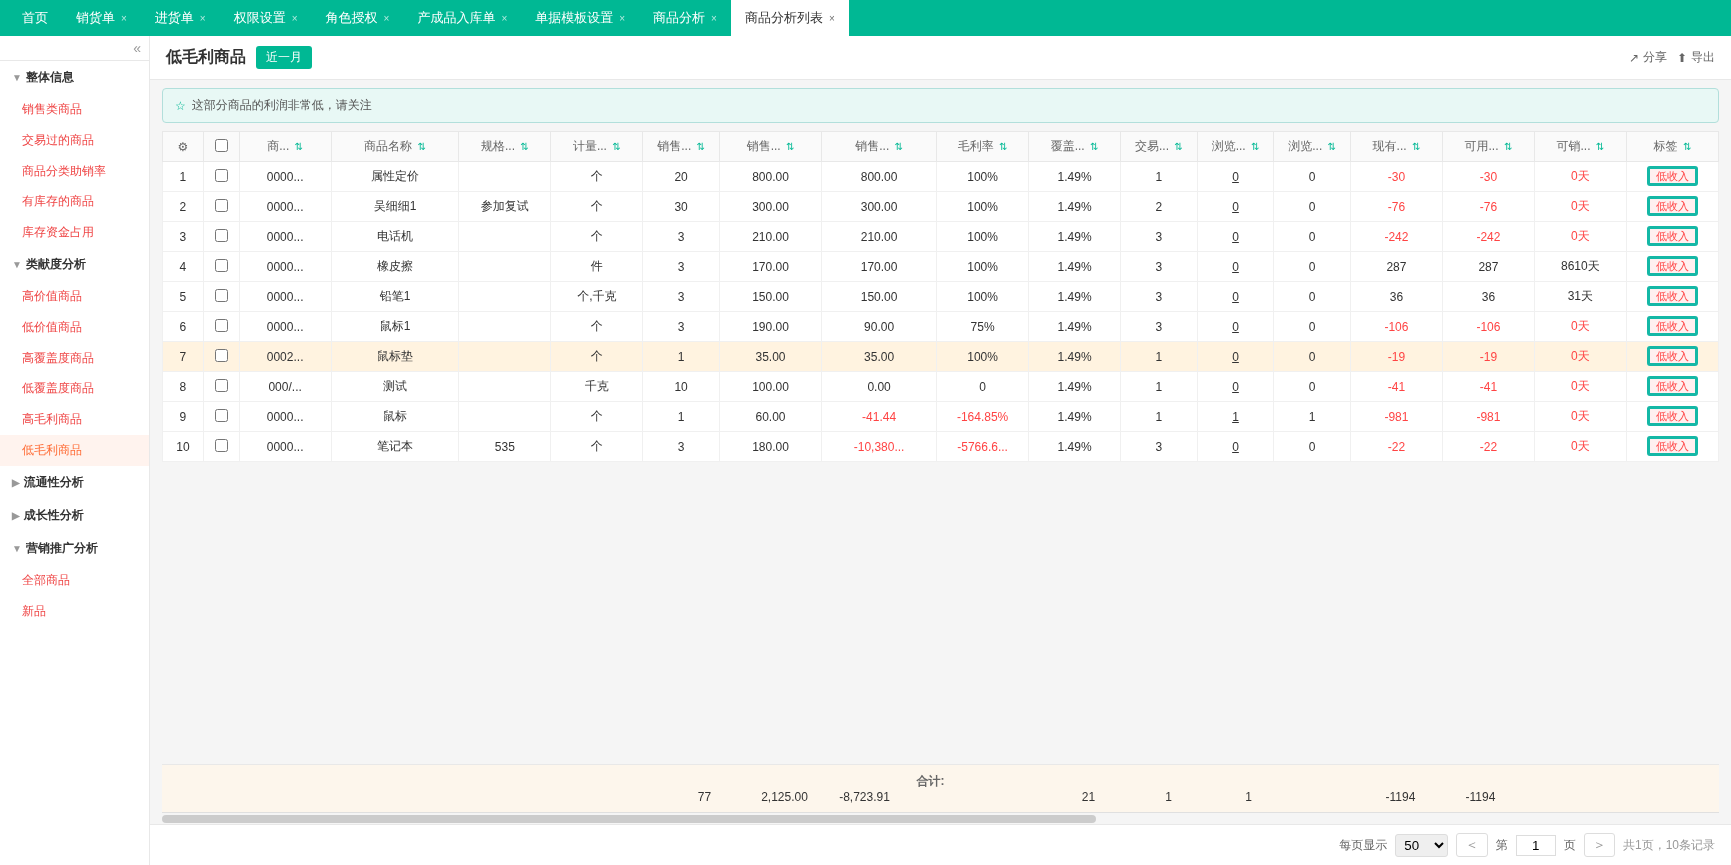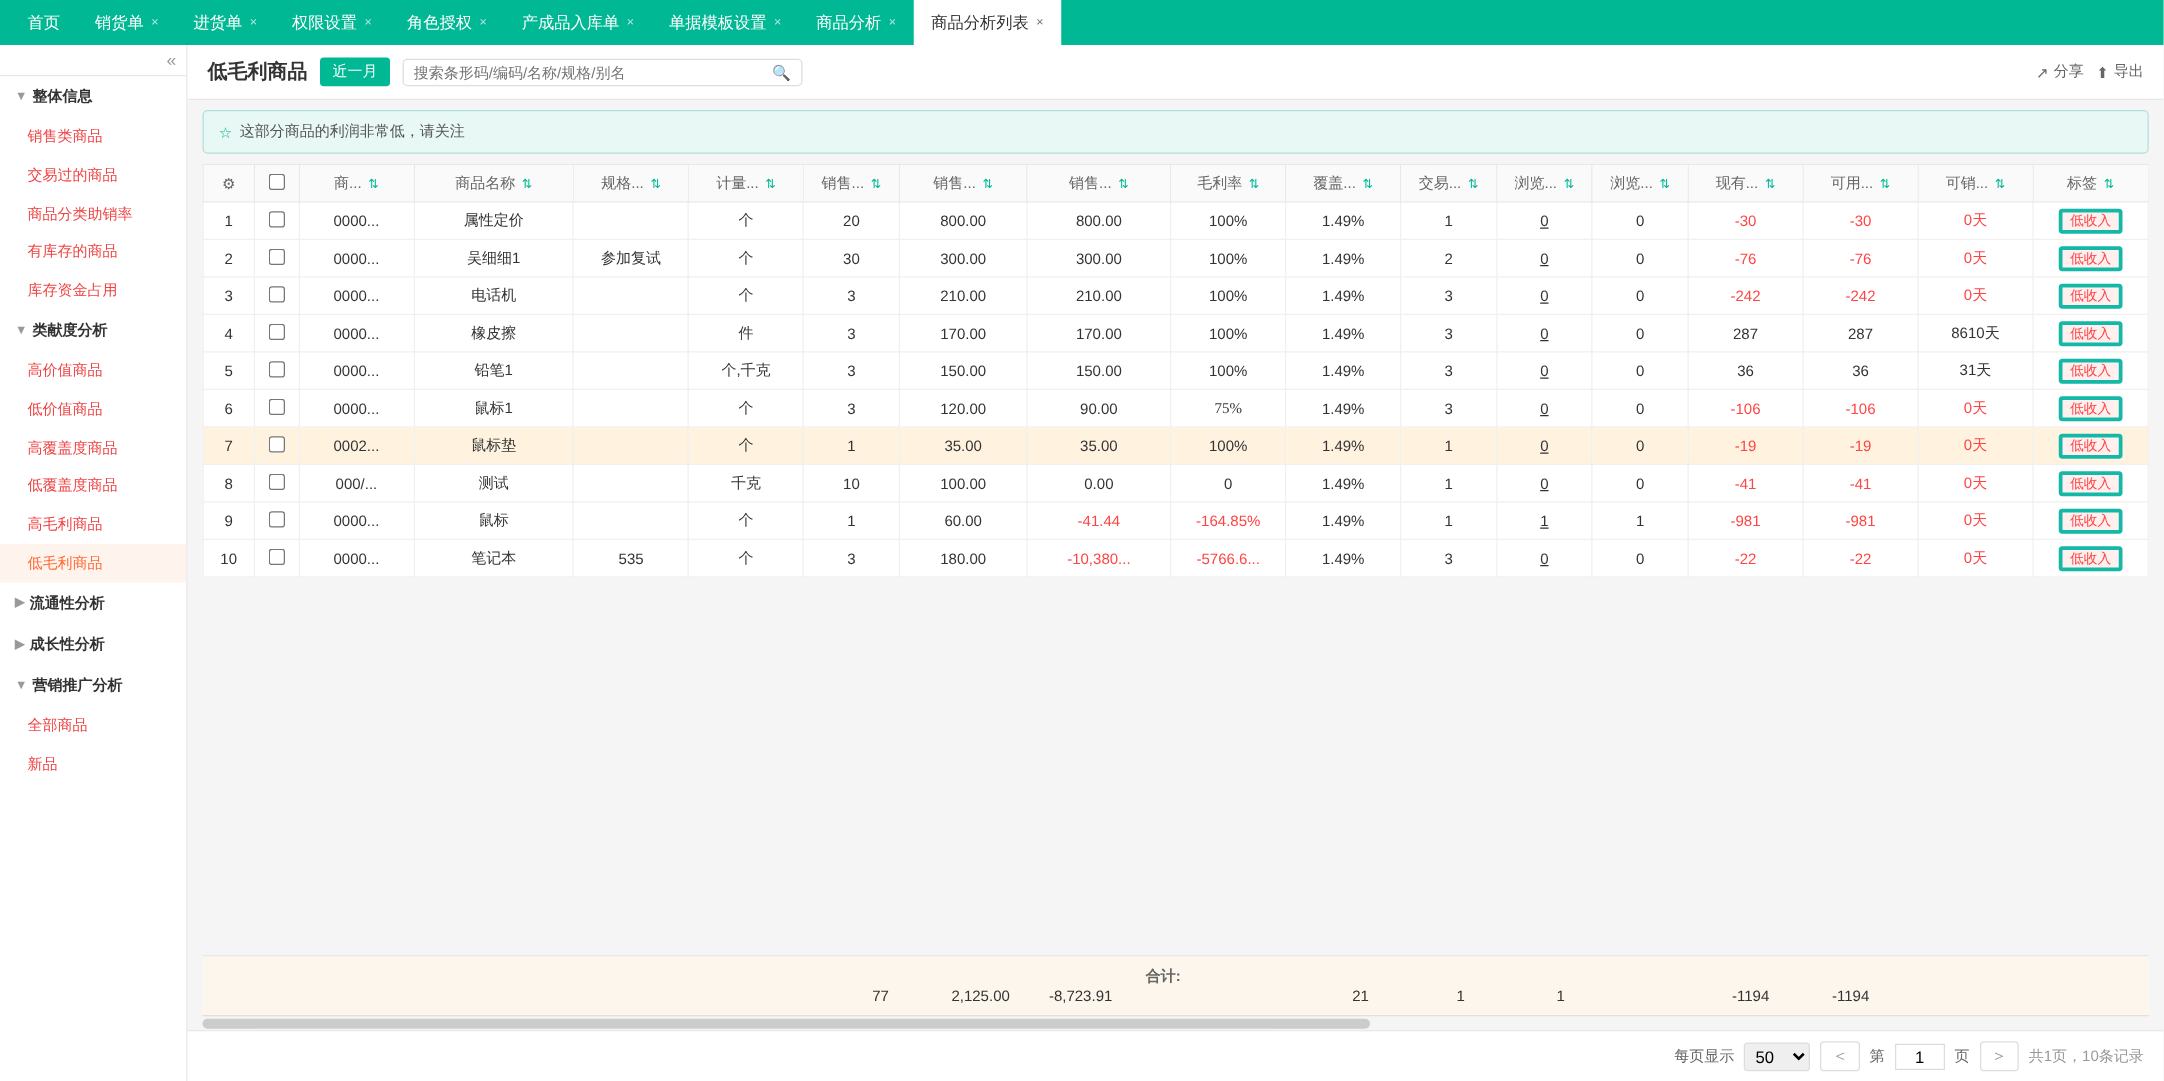--- a/index.html
+++ b/index.html
@@ -137,24 +137,20 @@
       <div class="sidebar-item">全部商品</div>
       <div class="sidebar-item">新品</div>
     </div>
   </div>
 
   <div class="content">
 
     <div class="content-header">
       <span class="page-title">低毛利商品</span>
       <button class="date-filter-btn">近一月</button>
-      <div class="search-box">
-        <input type="text" style="width: 220px;" placeholder="搜索条形码/编码/名称/规格/别名">
-        <span class="search-icon">🔍</span>
-      </div>
       <div class="header-actions">
         <button class="action-btn">
           <span>↗</span>
           <span>分享</span>
         </button>
         <button class="action-btn">
           <span>⬆</span>
           <span>导出</span>
         </button>
       </div>
@@ -291,23 +287,23 @@
     <td><span class="tag-badge-low">低收入</span></td>
   </tr>
             <tr>
     <td>6</td>
     <td><input type="checkbox" style=""></td>
     <td>0000...</td>
     <td>鼠标1</td>
     <td></td>
     <td>个</td>
     <td>3</td>
-    <td>120.00</td>
+    <td>190.00</td>
     <td style="color:#333;">90.00</td>
-    <td style="color:#333;font-family:Liberation Serif, serif;">75%</td>
+    <td style="color:#333;">75%</td>
     <td>1.49%</td>
     <td>3</td>
     <td><span class="underline-link">0</span></td>
     <td>0</td>
     <td style="color:#ff4444;">-106</td>
     <td style="color:#ff4444;">-106</td>
     <td style="color:#ff4444;">0天</td>
     <td><span class="tag-badge-low">低收入</span></td>
   </tr>
             <tr class="highlighted">

